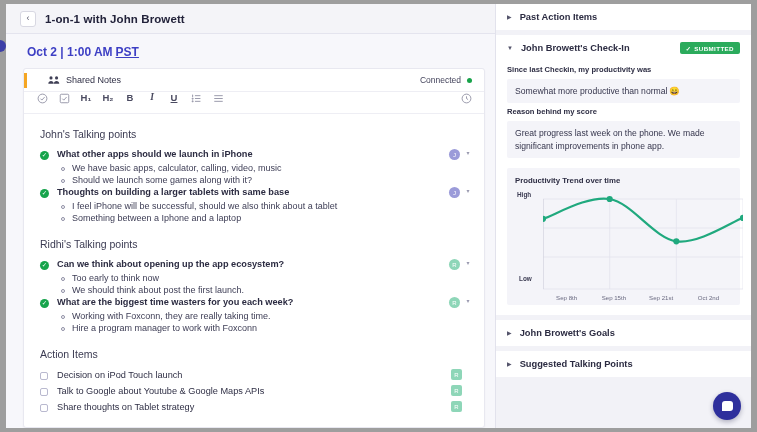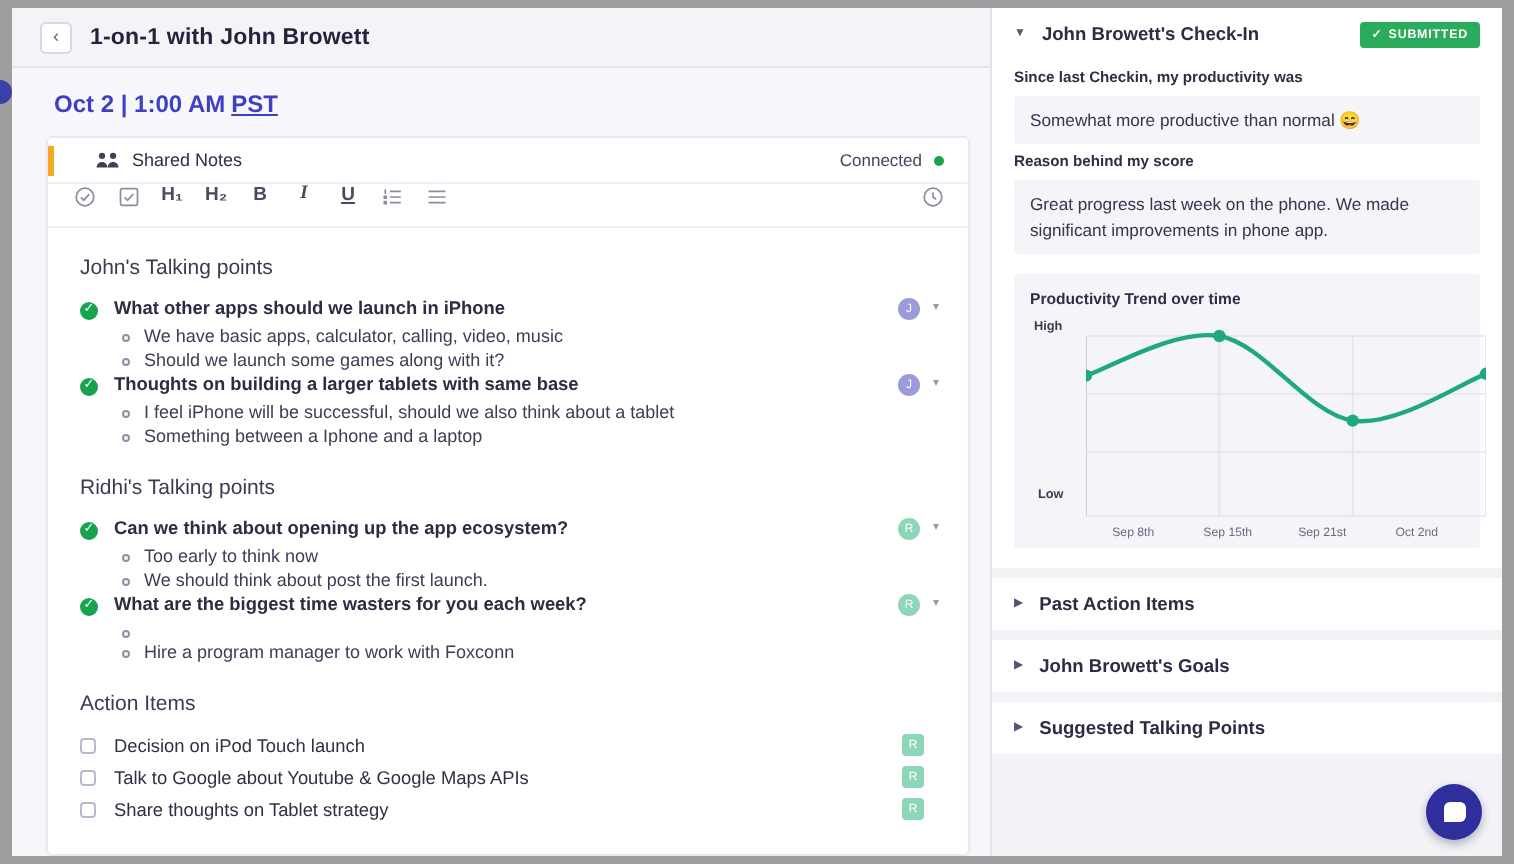--- a/index.html
+++ b/index.html
@@ -213,21 +213,21 @@
   }
   .sub-text {
     margin-left: 7px;
     font-size: 9px;
     color: #3d3d55;
   }
 
   
   .ai-row {
     display: flex;
-    align-items: center;
+    align-items: flex-end;
     margin-bottom: 5px;
   }
   .ai-check {
     width: 8px; height: 8px;
     border: 1px solid #b9b9cf;
     border-radius: 2px;
     background: #fff;
     flex: none;
     cursor: pointer;
   }
@@ -478,20 +478,21 @@
         </div>
 
         <div class="tp-row">
           <div class="tp-check">✓</div>
           <div class="tp-text">What are the biggest time wasters for you each week?</div>
           <div class="tp-avatar r">R</div>
           <div class="caret">▾</div>
         </div>
         <div class="sub-row">
           <div class="sub-bullet"></div>
+          <div class="sub-text">Working with Foxconn, they are really taking time.</div>
         </div>
         <div class="sub-row">
           <div class="sub-bullet"></div>
           <div class="sub-text">Hire a program manager to work with Foxconn</div>
         </div>
 
         <div class="section-title spaced">Action Items</div>
 
         <div class="ai-row">
           <div class="ai-check"></div>
@@ -507,20 +508,27 @@
           <div class="ai-check"></div>
           <div class="ai-text">Share thoughts on Tablet strategy</div>
           <div class="ai-avatar">R</div>
         </div>
 
       </div>
     </div>
   </div>
 
   <div class="right-pane">
+
+    <div class="panel">
+      <div class="panel-head">
+        <span class="tri">▶</span>
+        <span class="panel-title">Past Action Items</span>
+      </div>
+    </div>
 
     <div class="panel">
       <div class="panel-head">
         <span class="tri">▼</span>
         <span class="panel-title">John Browett's Check-In</span>
         <span class="badge">
           <span>✓</span>
           <span>SUBMITTED</span>
         </span>
       </div>
@@ -559,27 +567,20 @@
             <div class="xtick">Sep 21st</div>
             <div class="xtick">Oct 2nd</div>
           </div>
         </div>
       </div>
     </div>
 
     <div class="panel">
       <div class="panel-head">
         <span class="tri">▶</span>
-        <span class="panel-title">Past Action Items</span>
-      </div>
-    </div>
-
-    <div class="panel">
-      <div class="panel-head">
-        <span class="tri">▶</span>
         <span class="panel-title">John Browett's Goals</span>
       </div>
     </div>
 
     <div class="panel">
       <div class="panel-head">
         <span class="tri">▶</span>
         <span class="panel-title">Suggested Talking Points</span>
       </div>
     </div>

